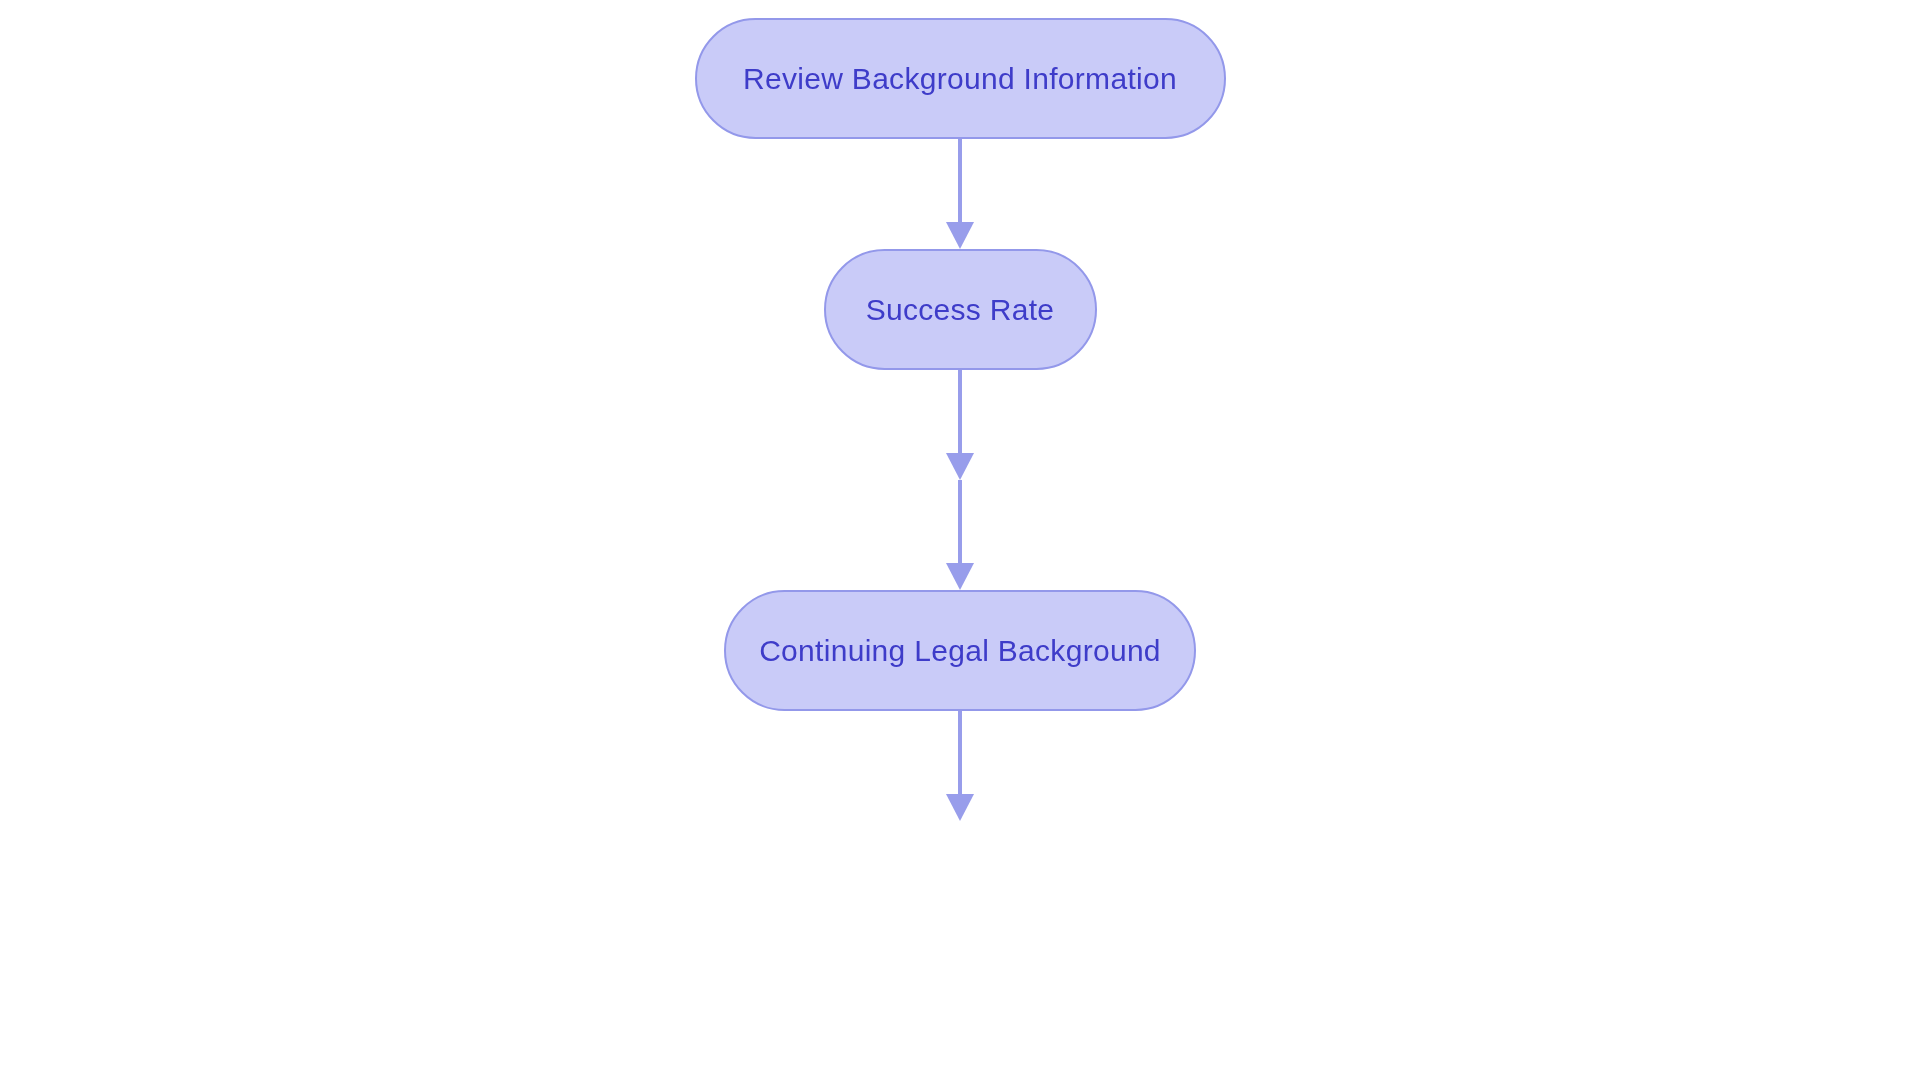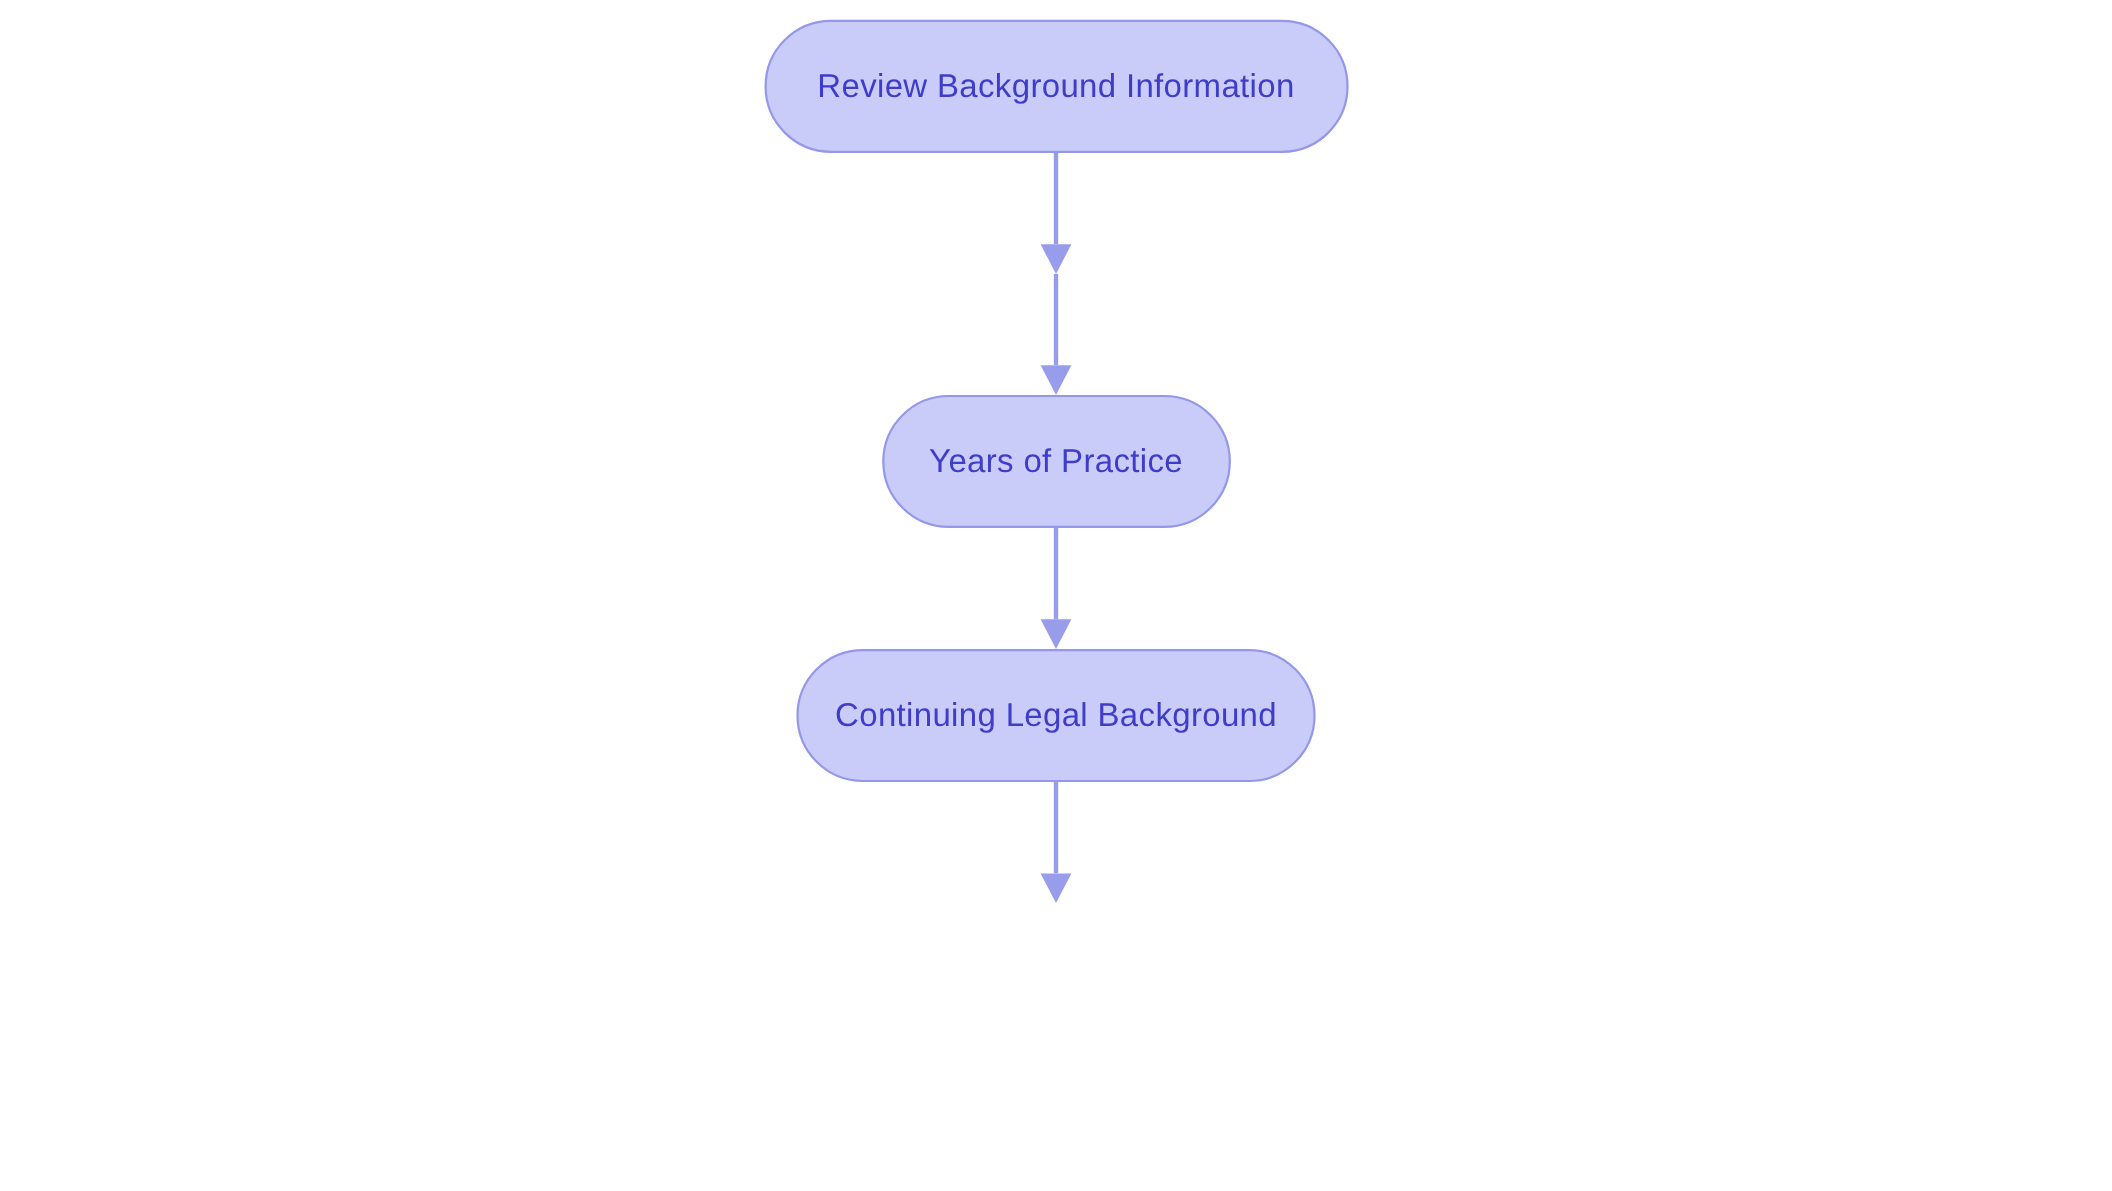--- a/index.html
+++ b/index.html
@@ -71,29 +71,29 @@
 
   <div class="node" style="width:531px">
     <span class="node-label">Review Background Information</span>
   </div>
 
   <div class="arrow">
     <div class="arrow-line"></div>
     <div class="arrow-head"></div>
   </div>
 
+  <div class="node" style="width:273px">
+    <span class="node-label">Success Rate</span>
+  </div>
 
   <div class="arrow">
     <div class="arrow-line"></div>
     <div class="arrow-head"></div>
   </div>
 
-  <div class="node" style="width:317px">
-    <span class="node-label">Years of Practice</span>
-  </div>
 
   <div class="arrow">
     <div class="arrow-line"></div>
     <div class="arrow-head"></div>
   </div>
 
   <div class="node" style="width:472px">
     <span class="node-label">Continuing Legal Background</span>
   </div>
 

